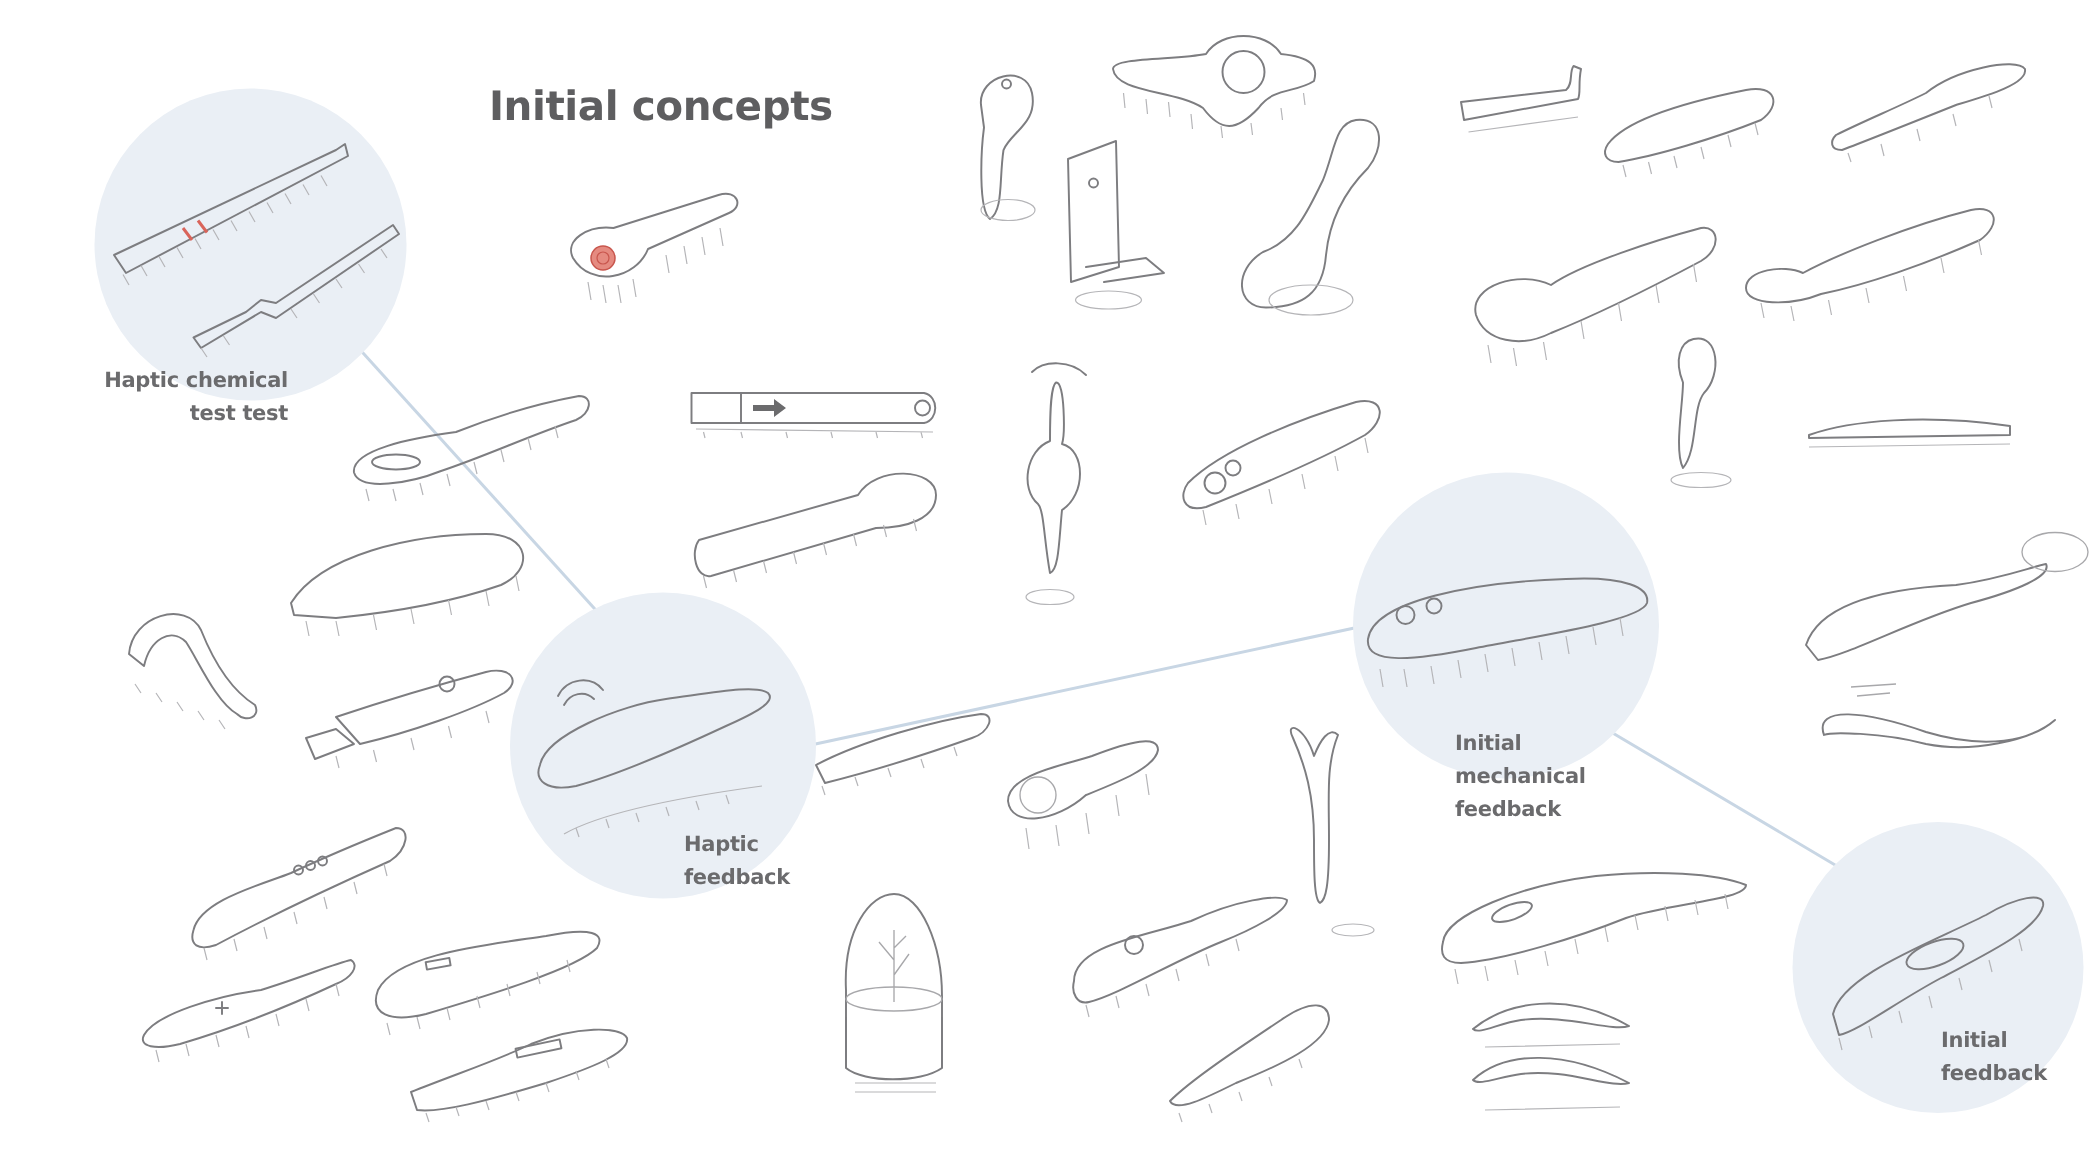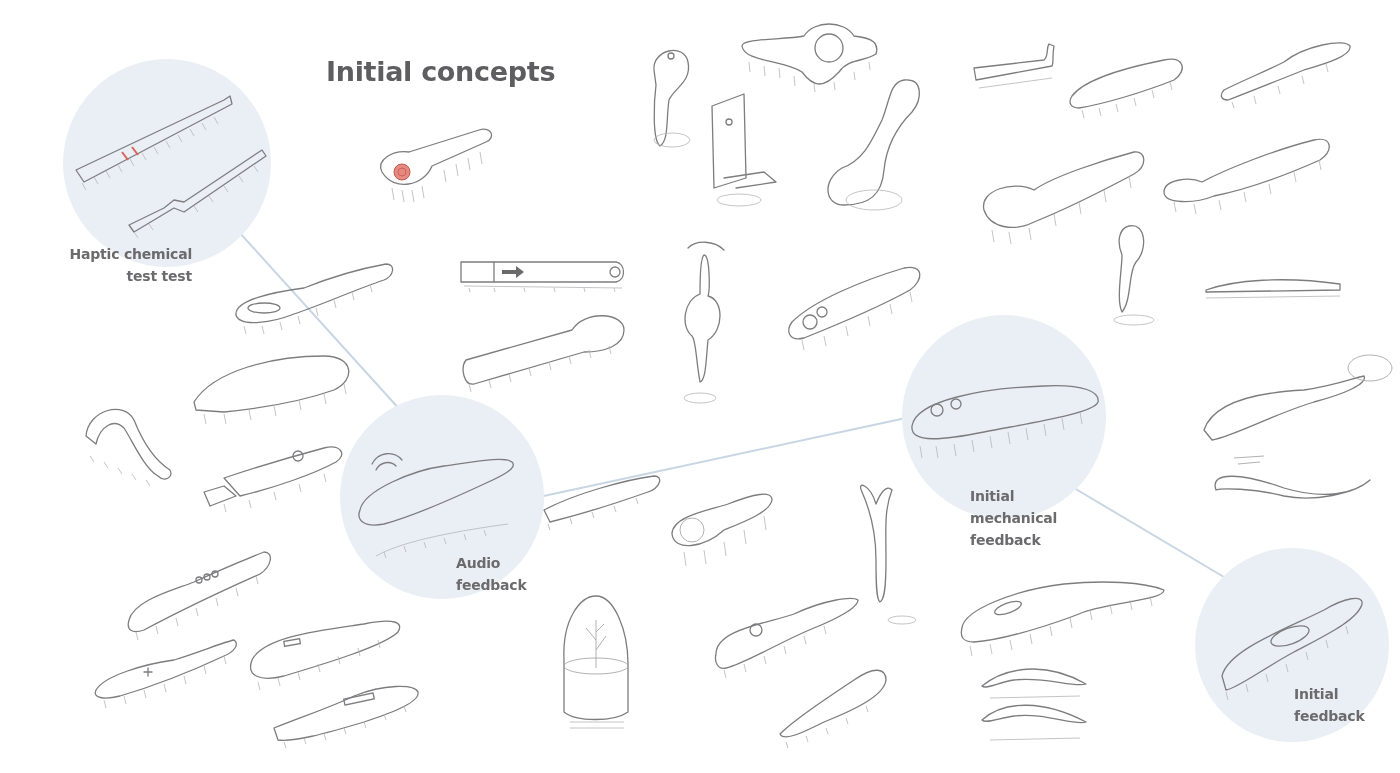--- a/index.html
+++ b/index.html
@@ -228,21 +228,21 @@
   </svg>
 
   <div class="title">Initial concepts</div>
 
   <div class="label right" style="left:40px; top:243px; width:128px;">
     <span>Haptic chemical</span>
     <span>test test</span>
   </div>
 
   <div class="label" style="left:432px; top:552px;">
-    <span>Audio</span>
+    <span>Haptic</span>
     <span>feedback</span>
   </div>
 
   <div class="label" style="left:946px; top:485px;">
     <span>Initial</span>
     <span>mechanical</span>
     <span>feedback</span>
   </div>
 
   <div class="label" style="left:1270px; top:683px;">

